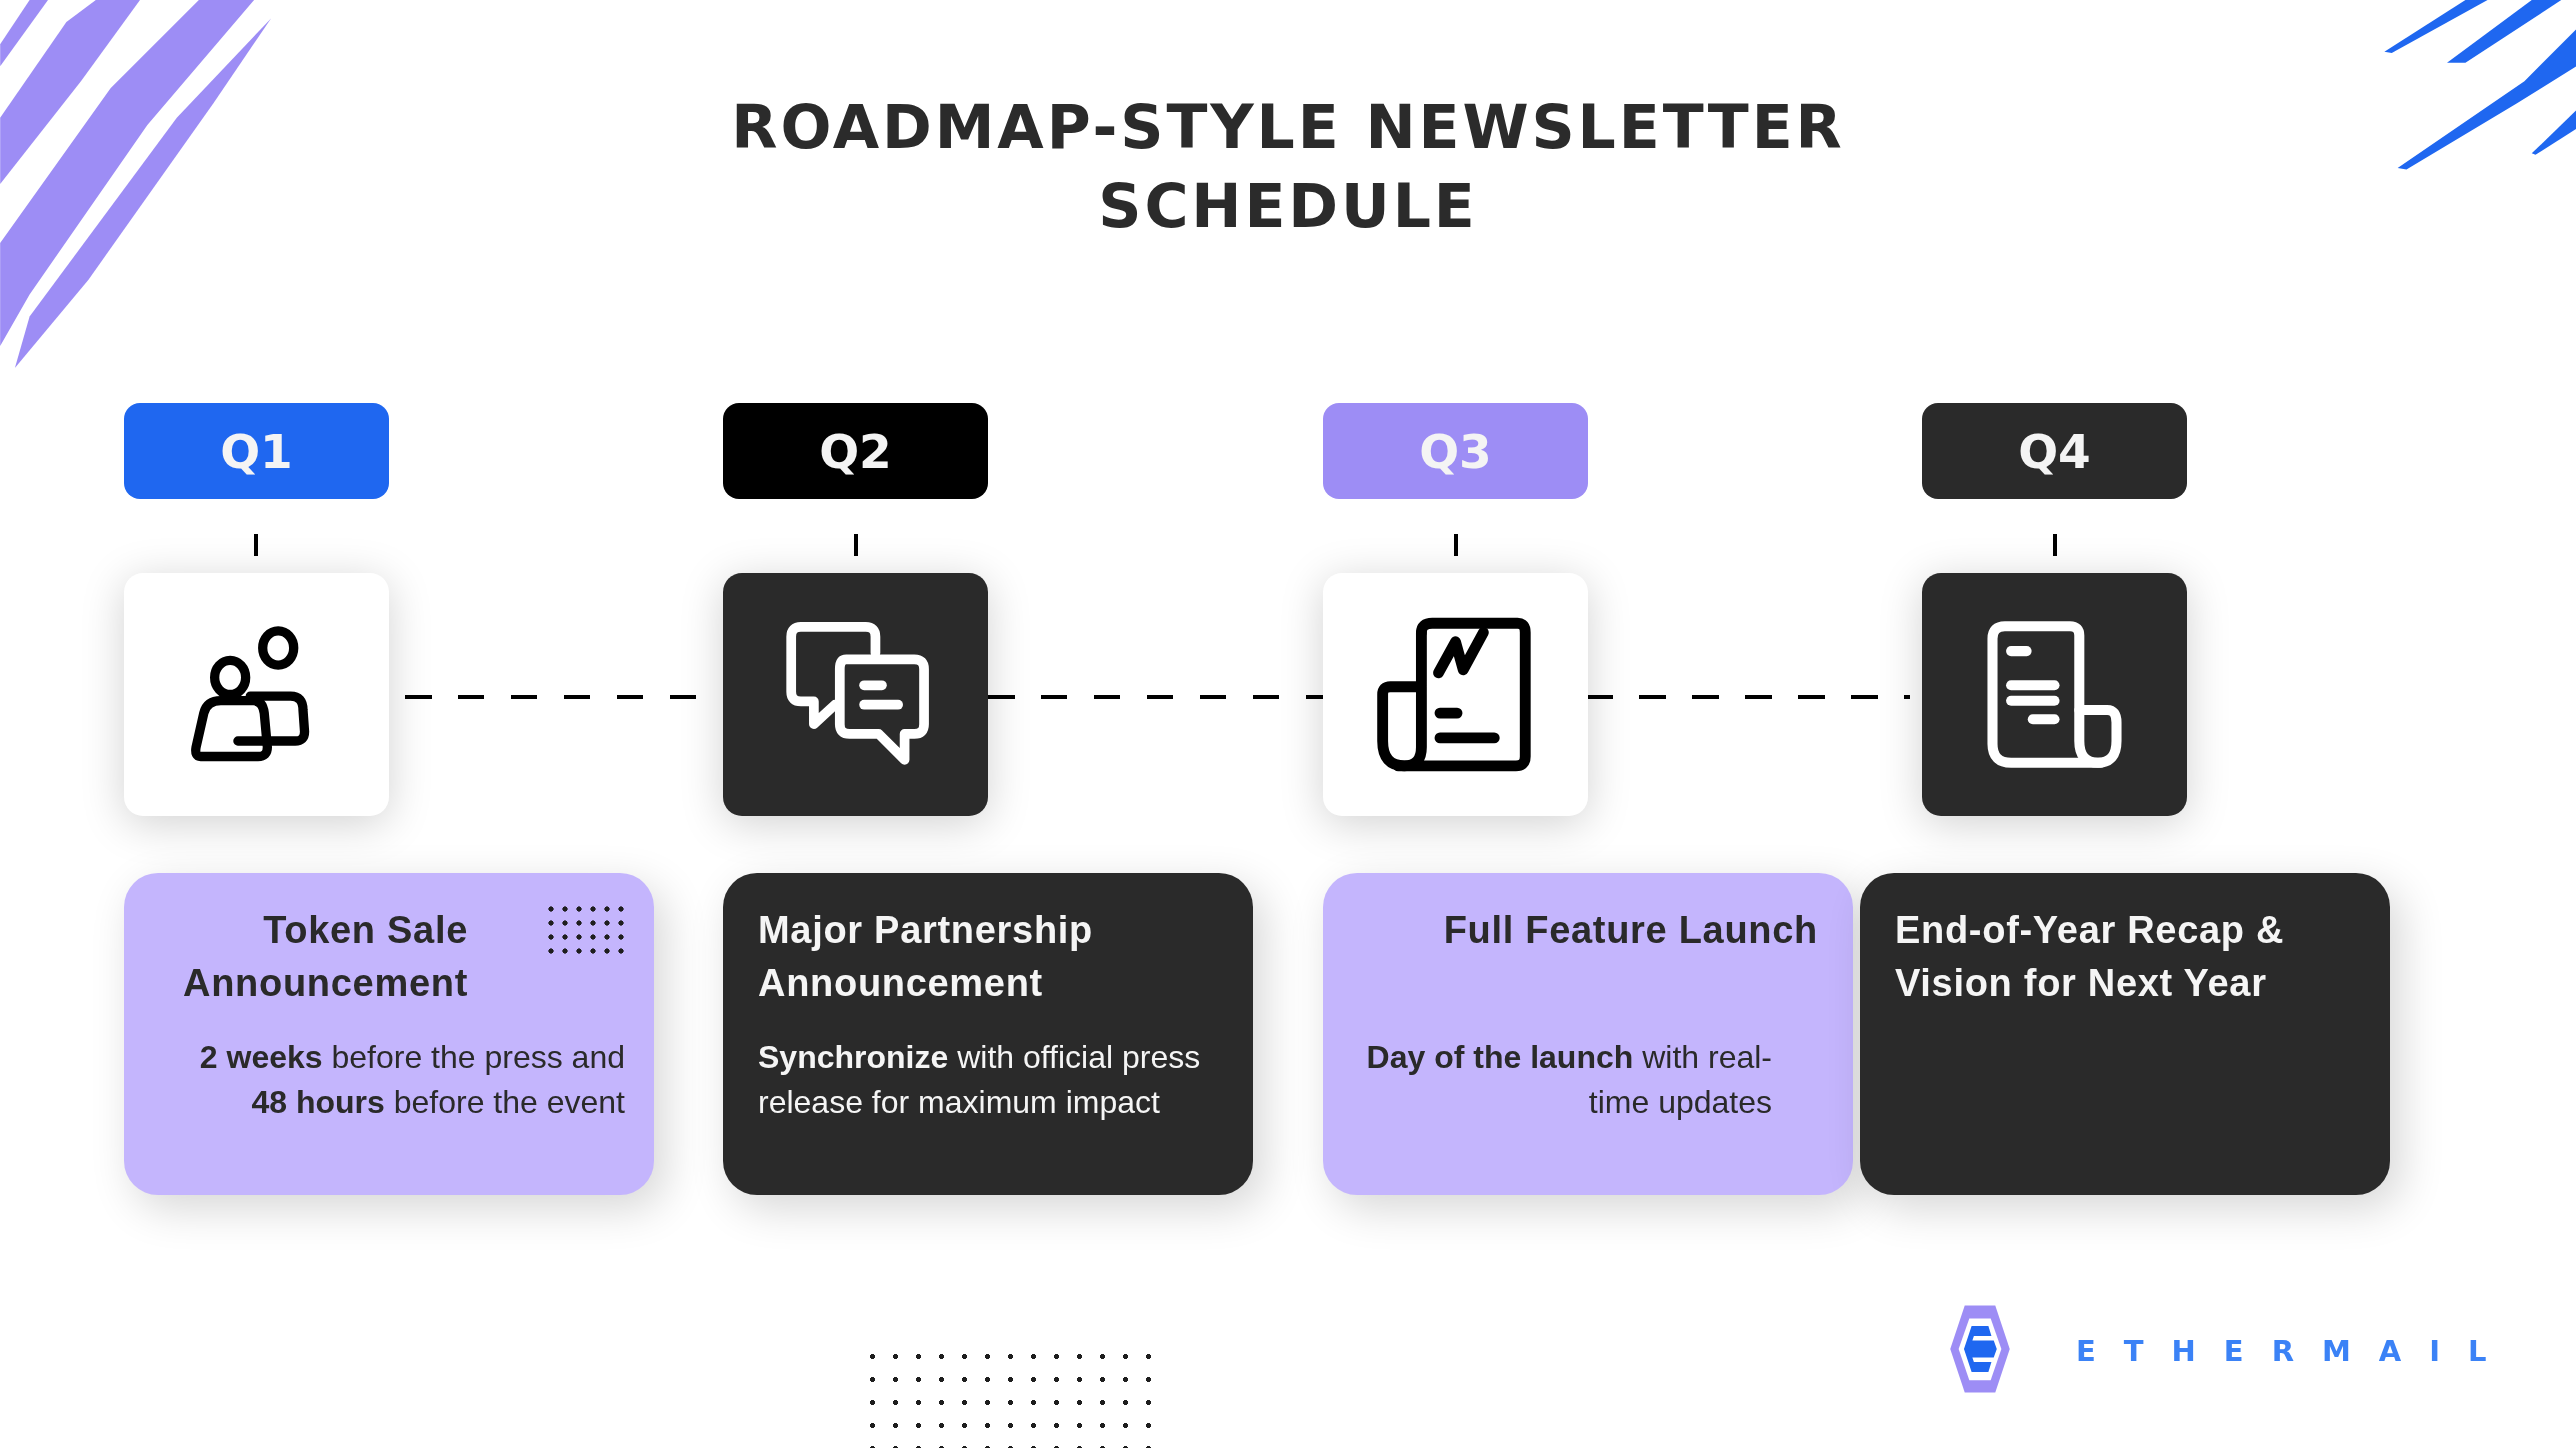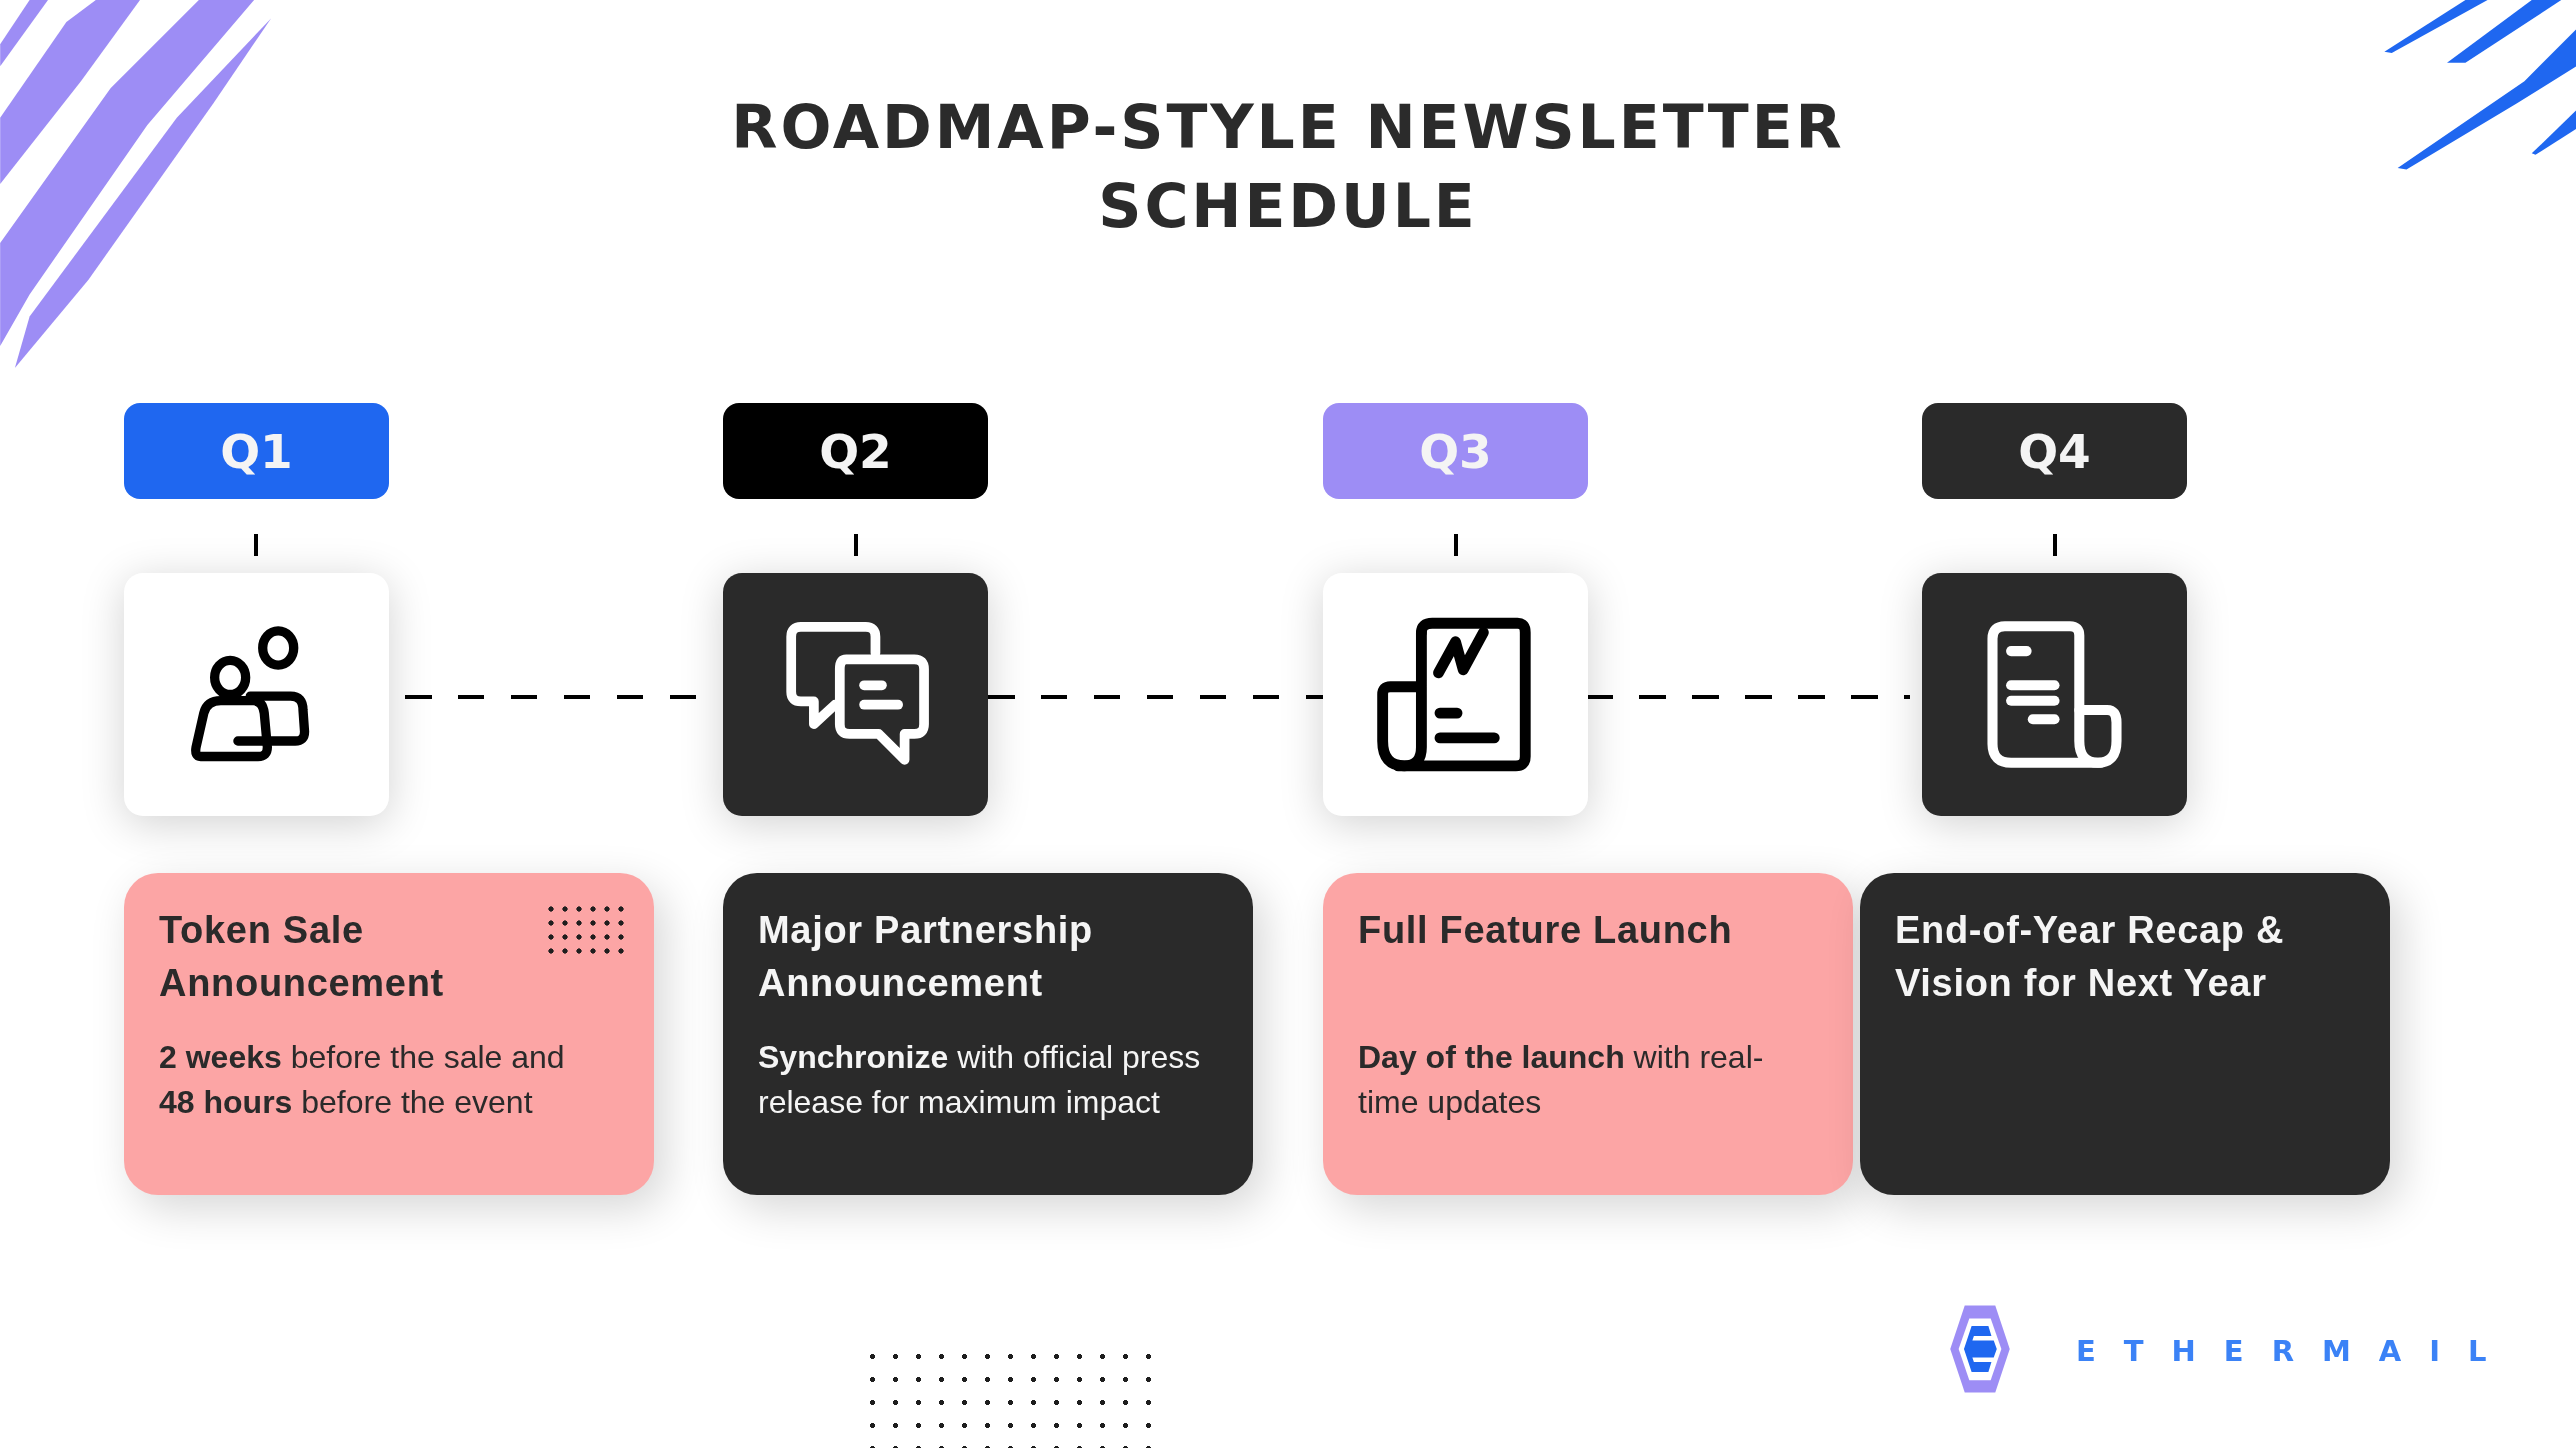--- a/index.html
+++ b/index.html
@@ -33,21 +33,21 @@
   .dash {
     position: absolute; top: 695px; height: 4.4px;
     background: repeating-linear-gradient(90deg, #000 0 26.5px, transparent 26.5px 53px);
   }
   .card {
     position: absolute; width: 530px; height: 322px; top: 873px;
     border-radius: 34px;
     box-shadow: 10.3px 13.2px 44px rgba(0,0,0,0.16);
     box-sizing: border-box; padding: 31px 35px;
   }
-  .card.light { background: #fca5a5; color: #2a2a2a; }
+  .card.light { background: #c4b5fd; color: #2a2a2a; text-align: right; }
   .card.dark { background: #2a2a2a; color: #f5f5f5; }
   .card h3 {
     margin: 0; font-family: "Liberation Sans", sans-serif; font-weight: bold;
     font-size: 38px; line-height: 53px; letter-spacing: 0.7px;
   }
   .card .desc {
     position: absolute; left: 35px; top: 162px; right: 29px;
     font-size: 32px; line-height: 45px;
   }
   .card .desc b { font-weight: bold; }
@@ -97,21 +97,21 @@
       <ellipse cx="33" cy="39" rx="10" ry="11"></ellipse>
       <path d="M46 51 H72 Q80 51 80 60 L81 74 Q81 80 75 80 H38"></path>
       <path d="M16 62 Q18 54 27 54 H48 Q54 54 55 62 L57 84 Q57 90 51 90 H14 Q10 90 11 84 Z"></path>
     </g>
   </svg>
 </div>
 <div class="card light" style="left:124px">
   <h3 style="width:309px">Token Sale Announcement</h3>
   <div class="dots" style="left:420px;top:29px;width:85px;height:56px;background-size:14px 14px"></div>
   <div class="desc">
-    <b>2 weeks</b><span> before the sale and </span><br>
+    <b>2 weeks</b><span> before the press and </span><br>
     <b>48 hours</b><span> before the event</span>
   </div>
 </div>
 
 <div class="qbadge" style="left:723px;background:#000000">
   <span>Q2</span>
 </div>
 <div class="tick" style="left:854px"></div>
 <div class="iconbox dark" style="left:723px">
   <svg width="162" height="162" viewBox="0 0 100 100">

